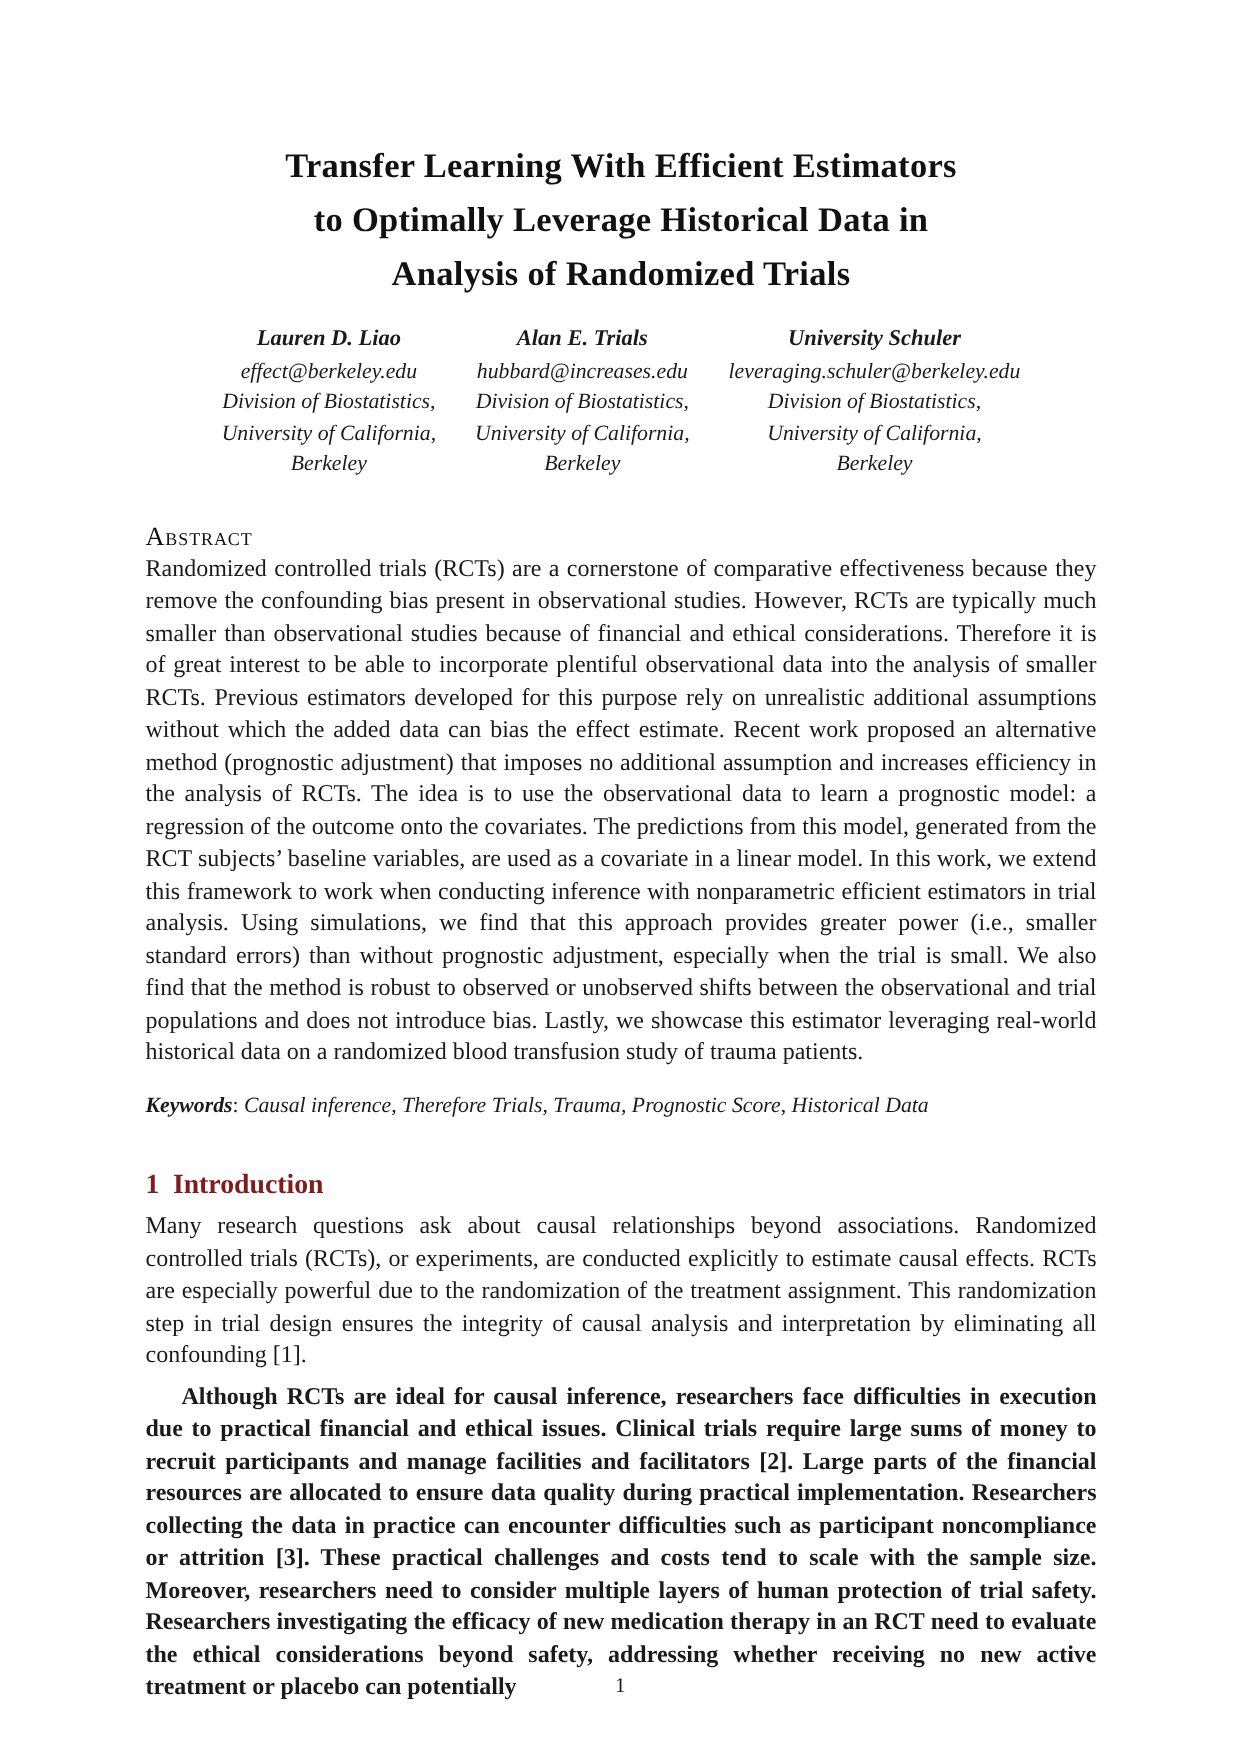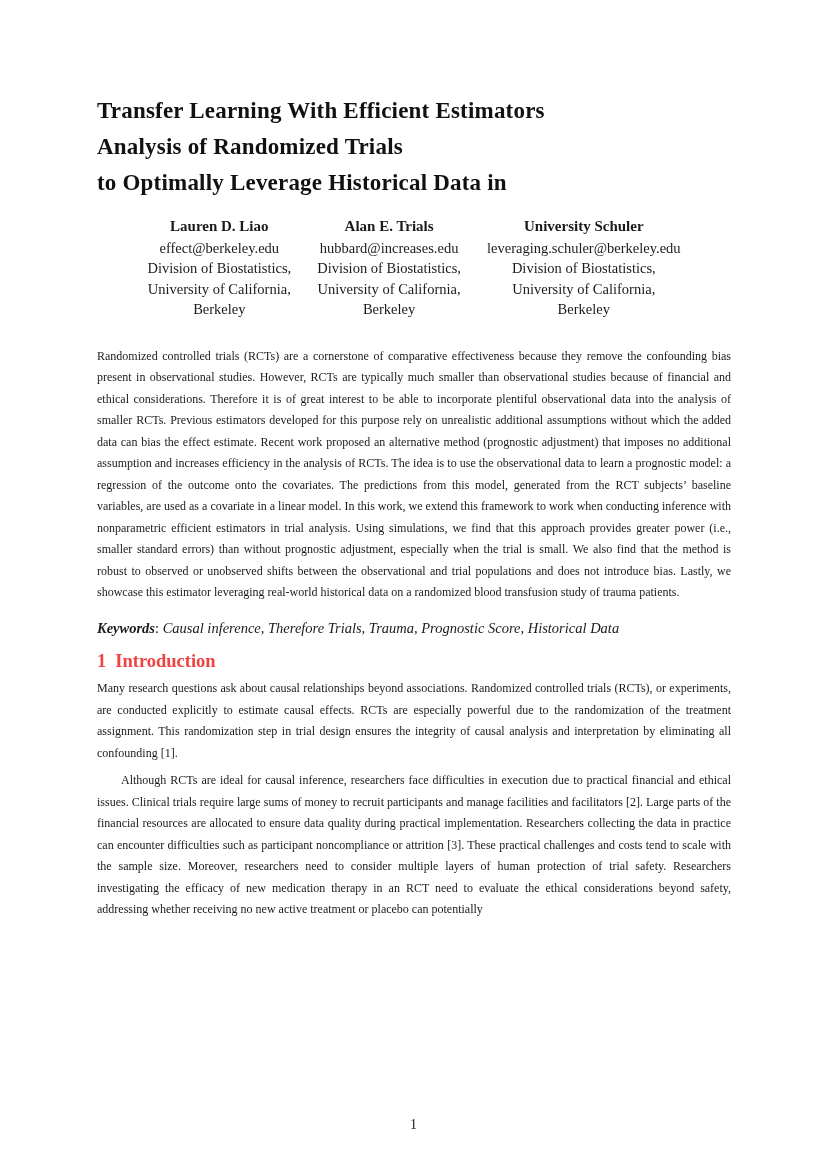--- a/index.html
+++ b/index.html
@@ -14,32 +14,34 @@
     overflow: hidden;
   }
   .content {
     position: absolute;
     left: 97px;
     top: 0;
     width: 634px;
   }
   .title {
     margin-top: 93px;
+    text-align: center;
     font-weight: bold;
     font-size: 23px;
     line-height: 36px;
     letter-spacing: 0.2px;
     color: #111111;
   }
   .title-line { display: block; }
   .authors {
     margin-top: 15px;
     display: flex;
     justify-content: center;
     gap: 26px;
+    font-style: italic;
   }
   .author {
     text-align: center;
     font-size: 14.5px;
     line-height: 20.5px;
   }
   .author-name {
     font-weight: bold;
     font-size: 15px;
     margin-bottom: 1px;
@@ -48,62 +50,62 @@
   .abstract { margin-top: 26px; }
   .abstract-heading {
     font-variant: small-caps;
     font-size: 17.5px;
     letter-spacing: 0.6px;
     line-height: 22px;
     margin-bottom: 1px;
     color: #111111;
   }
   .body-text {
-    font-size: 12px;
+    font-size: 16px;
     line-height: 21.5px;
     text-align: justify;
     color: #1a1a1a;
   }
   .keywords {
     margin-top: 14px;
     font-size: 14.5px;
     line-height: 21.5px;
   }
   .kw-label { font-weight: bold; font-style: italic; }
   .kw-list { font-style: italic; }
   .section-heading {
-    margin-top: 12px;
+    margin-top: 32px;
     margin-bottom: 6px;
     font-size: 18.5px;
     font-weight: bold;
-    color: #ef4444;
+    color: #7f1d1d;
   }
   .section-number { margin-right: 9px; }
   .par { margin-top: 0; }
-  .par + .par { margin-top: 6px; text-indent: 24px; }
+  .par + .par { margin-top: 6px; text-indent: 24px; font-weight: bold; }
   .page-number {
     position: absolute;
     left: 0;
     top: 1117px;
     width: 827px;
     text-align: center;
     font-size: 14px;
     color: #1a1a1a;
   }
 </style>
 </head>
 <body>
 
 <div class="page">
   <div class="content">
 
     <h1 class="title">
       <span class="title-line">Transfer Learning With Efficient Estimators</span>
+      <span class="title-line">to Optimally Leverage Historical Data in</span>
       <span class="title-line">Analysis of Randomized Trials</span>
-      <span class="title-line">to Optimally Leverage Historical Data in</span>
     </h1>
 
     <div class="authors">
       <div class="author">
         <div class="author-name">Lauren D. Liao</div>
         <div class="author-email">effect@berkeley.edu</div>
         <span class="aff-line">Division of Biostatistics,</span>
         <span class="aff-line">University of California,</span>
         <span class="aff-line">Berkeley</span>
       </div>
@@ -117,20 +119,21 @@
       <div class="author">
         <div class="author-name">University Schuler</div>
         <div class="author-email">leveraging.schuler@berkeley.edu</div>
         <span class="aff-line">Division of Biostatistics,</span>
         <span class="aff-line">University of California,</span>
         <span class="aff-line">Berkeley</span>
       </div>
     </div>
 
     <div class="abstract">
+      <div class="abstract-heading">Abstract</div>
       <p class="body-text">Randomized controlled trials (RCTs) are a cornerstone of comparative effectiveness because they remove the confounding bias present in observational studies. However, RCTs are typically much smaller than observational studies because of financial and ethical considerations. Therefore it is of great interest to be able to incorporate plentiful observational data into the analysis of smaller RCTs. Previous estimators developed for this purpose rely on unrealistic additional assumptions without which the added data can bias the effect estimate. Recent work proposed an alternative method (prognostic adjustment) that imposes no additional assumption and increases efficiency in the analysis of RCTs. The idea is to use the observational data to learn a prognostic model: a regression of the outcome onto the covariates. The predictions from this model, generated from the RCT subjects’ baseline variables, are used as a covariate in a linear model. In this work, we extend this framework to work when conducting inference with nonparametric efficient estimators in trial analysis. Using simulations, we find that this approach provides greater power (i.e., smaller standard errors) than without prognostic adjustment, especially when the trial is small. We also find that the method is robust to observed or unobserved shifts between the observational and trial populations and does not introduce bias. Lastly, we showcase this estimator leveraging real-world historical data on a randomized blood transfusion study of trauma patients.</p>
     </div>
 
     <p class="keywords"><span class="kw-label">Keywords</span><span class="kw-sep">: </span><span class="kw-list">Causal inference, Therefore Trials, Trauma, Prognostic Score, Historical Data</span></p>
 
     <h2 class="section-heading">
       <span class="section-number">1</span><span>Introduction</span>
     </h2>
 
     <p class="body-text par">Many research questions ask about causal relationships beyond associations. Randomized controlled trials (RCTs), or experiments, are conducted explicitly to estimate causal effects. RCTs are especially powerful due to the randomization of the treatment assignment. This randomization step in trial design ensures the integrity of causal analysis and interpretation by eliminating all confounding [1].</p>

